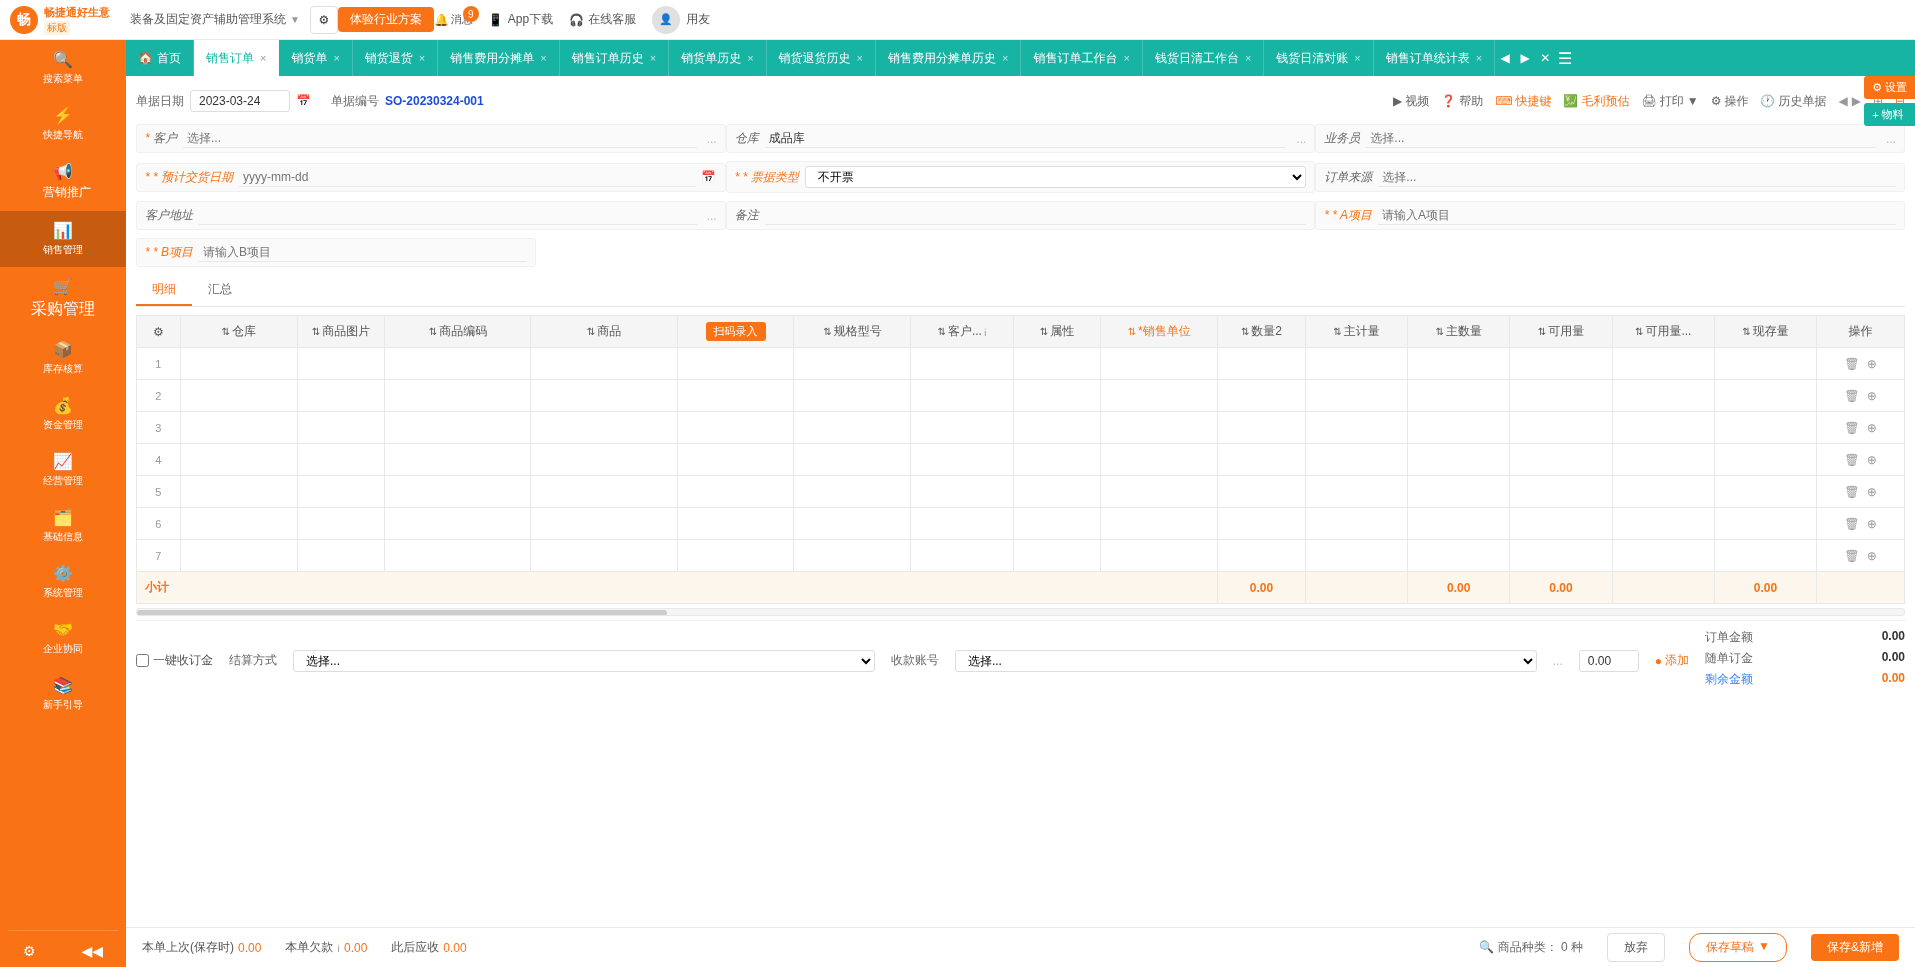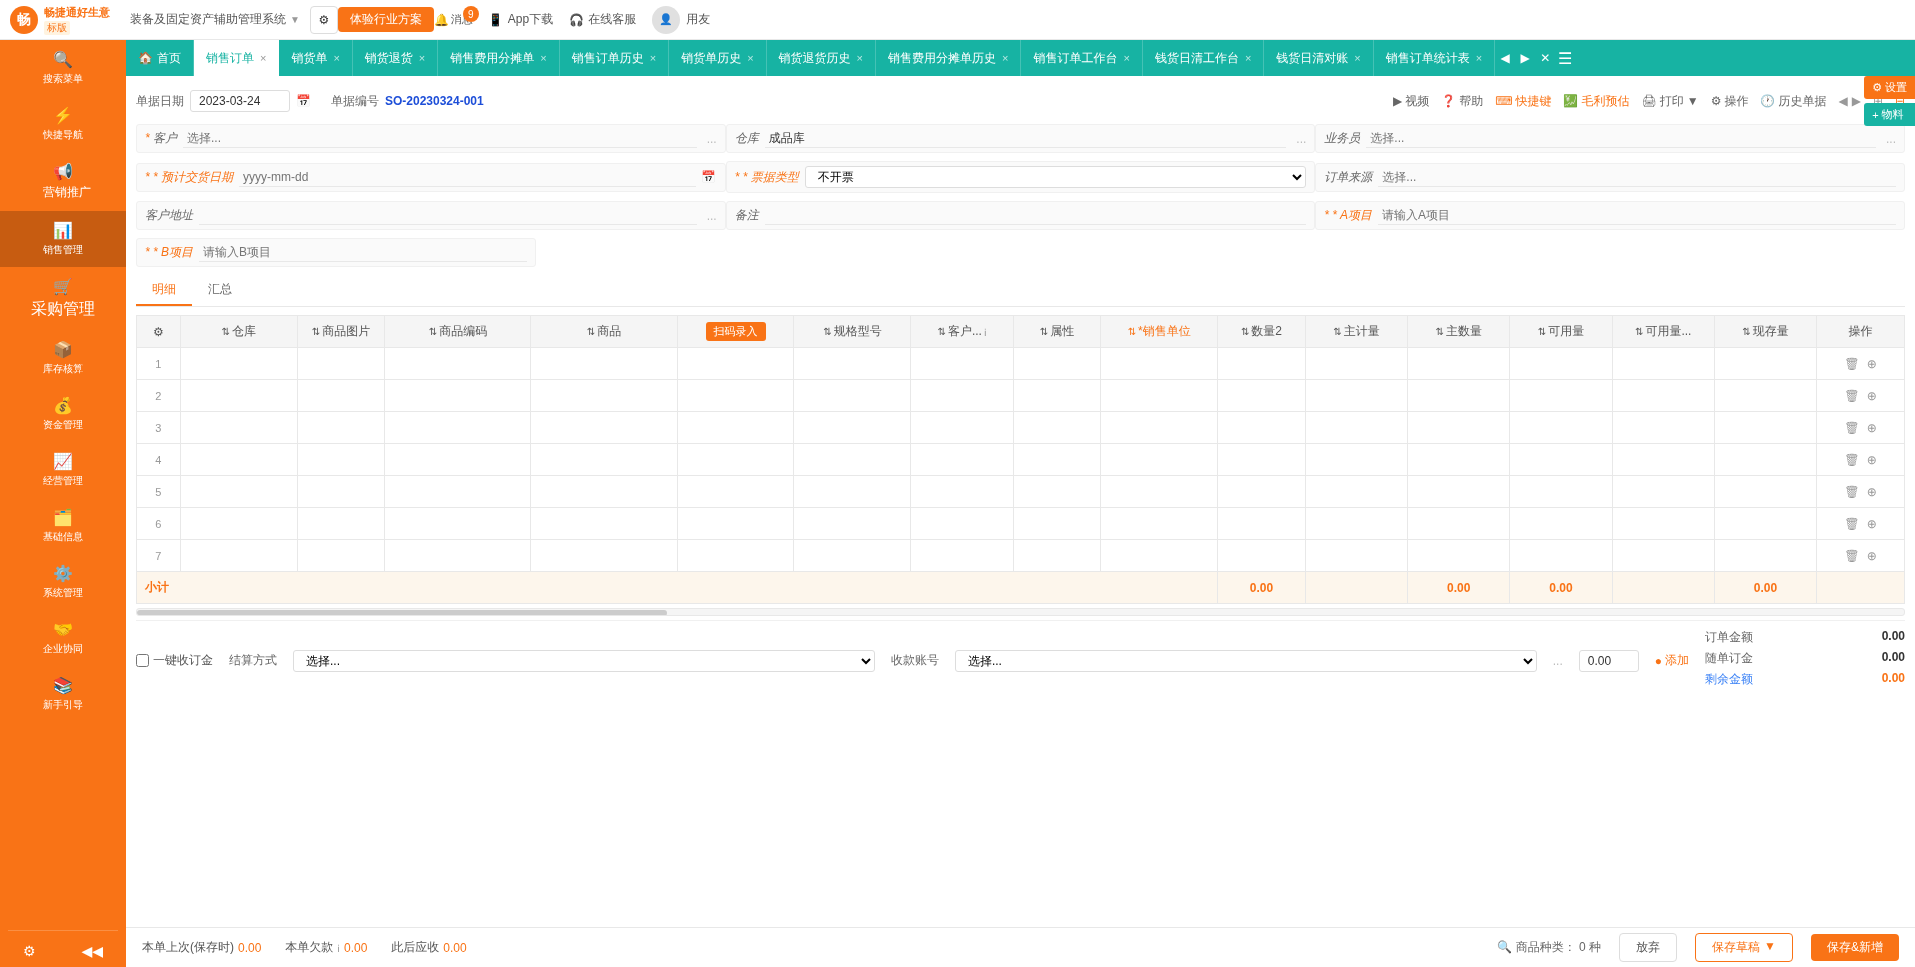--- a/index.html
+++ b/index.html
@@ -72,23 +72,23 @@
     
     .bottom-form { display: flex; align-items: center; gap: 16px; padding: 8px 0; border-top: 1px solid #f0f0f0; }
     .checkbox-label { display: flex; align-items: center; gap: 4px; cursor: pointer; font-size: 12px; color: #555; }
     .add-btn { color: #f97316; cursor: pointer; display: flex; align-items: center; gap: 3px; }
     .summary-row { display: flex; justify-content: space-between; gap: 20px; margin-bottom: 4px; }
 
     
     .page-footer { height: 40px; background: #fff; border-top: 1px solid #e8e8e8; display: flex; align-items: center; padding: 0 16px; gap: 24px; flex-shrink: 0; }
     .footer-info { display: flex; align-items: center; gap: 4px; font-size: 12px; color: #555; }
     .footer-info .val { color: #f97316; }
-    .footer-right { margin-left: auto; display: flex; align-items: center; gap: 18px; }
+    .footer-right { margin-left: auto; display: flex; align-items: center; gap: 24px; }
     .btn-discard { border: 1px solid #ddd; background: white; border-radius: 4px; padding: 5px 16px; cursor: pointer; font-size: 12px; color: #555; }
-    .btn-save-draft { border: 1px solid #f97316; background: white; border-radius: 4px; padding: 5px 16px; cursor: pointer; font-size: 12px; color: #f97316; display: flex; align-items: flex-start; gap: 4px; }
+    .btn-save-draft { border: 1px solid #f97316; background: white; border-radius: 12px; padding: 5px 16px; cursor: pointer; font-size: 12px; color: #f97316; display: flex; align-items: flex-start; gap: 4px; }
     .btn-save-new { background: #f97316; border: none; border-radius: 4px; padding: 5px 16px; cursor: pointer; font-size: 12px; color: white; }
     .product-count { font-size: 12px; color: #666; }
     .settings-btn { background: #f97316; color: white; border: none; padding: 4px 8px; font-size: 11px; cursor: pointer; display: flex; align-items: center; gap: 3px; border-radius: 3px 0 0 3px; }
     .add-item-btn { background: #17b3a3; color: white; border: none; padding: 4px 8px; font-size: 11px; cursor: pointer; display: flex; align-items: center; gap: 3px; border-radius: 3px 0 0 3px; margin-top: 2px; }
 
     .col-settings { width: 30px; }
     .col-warehouse { width: 80px; }
     .col-image { width: 60px; }
     .col-code { width: 100px; }
     .col-name { width: 100px; }

